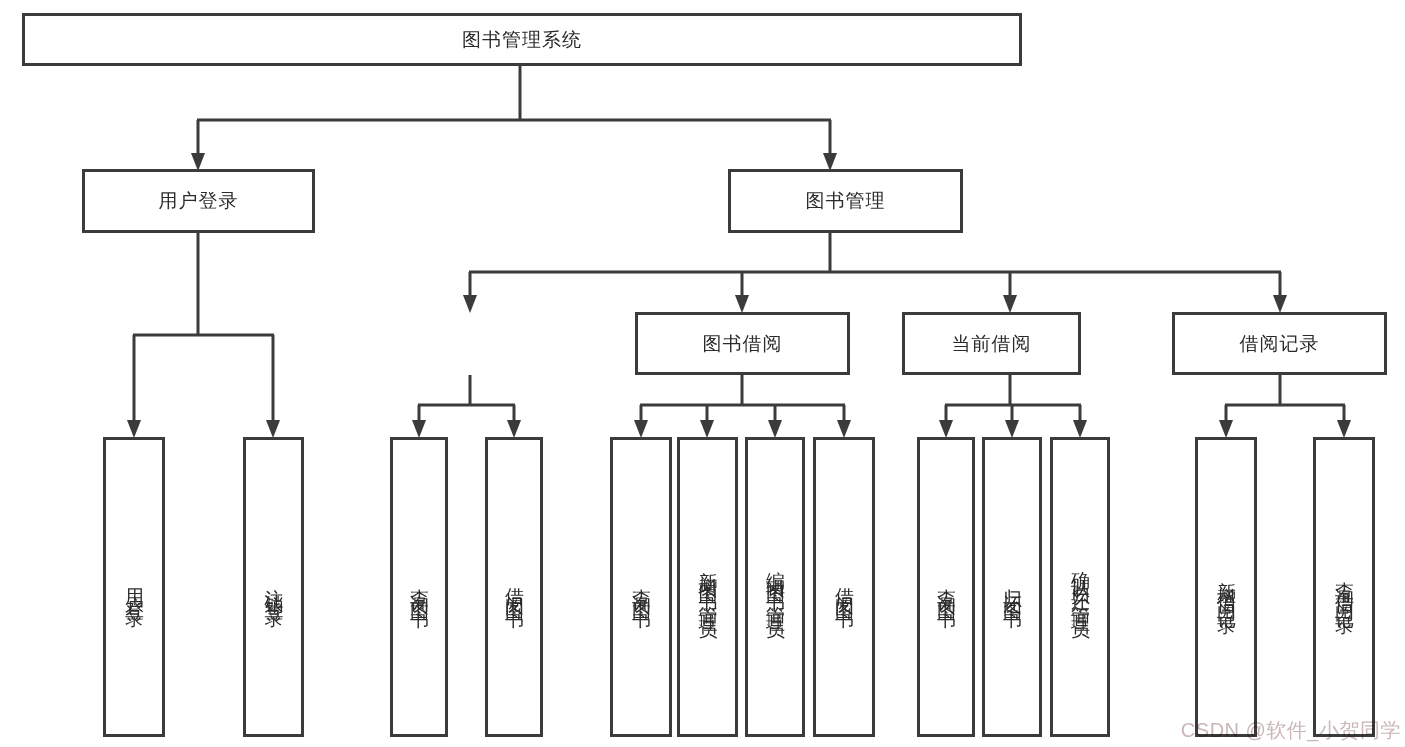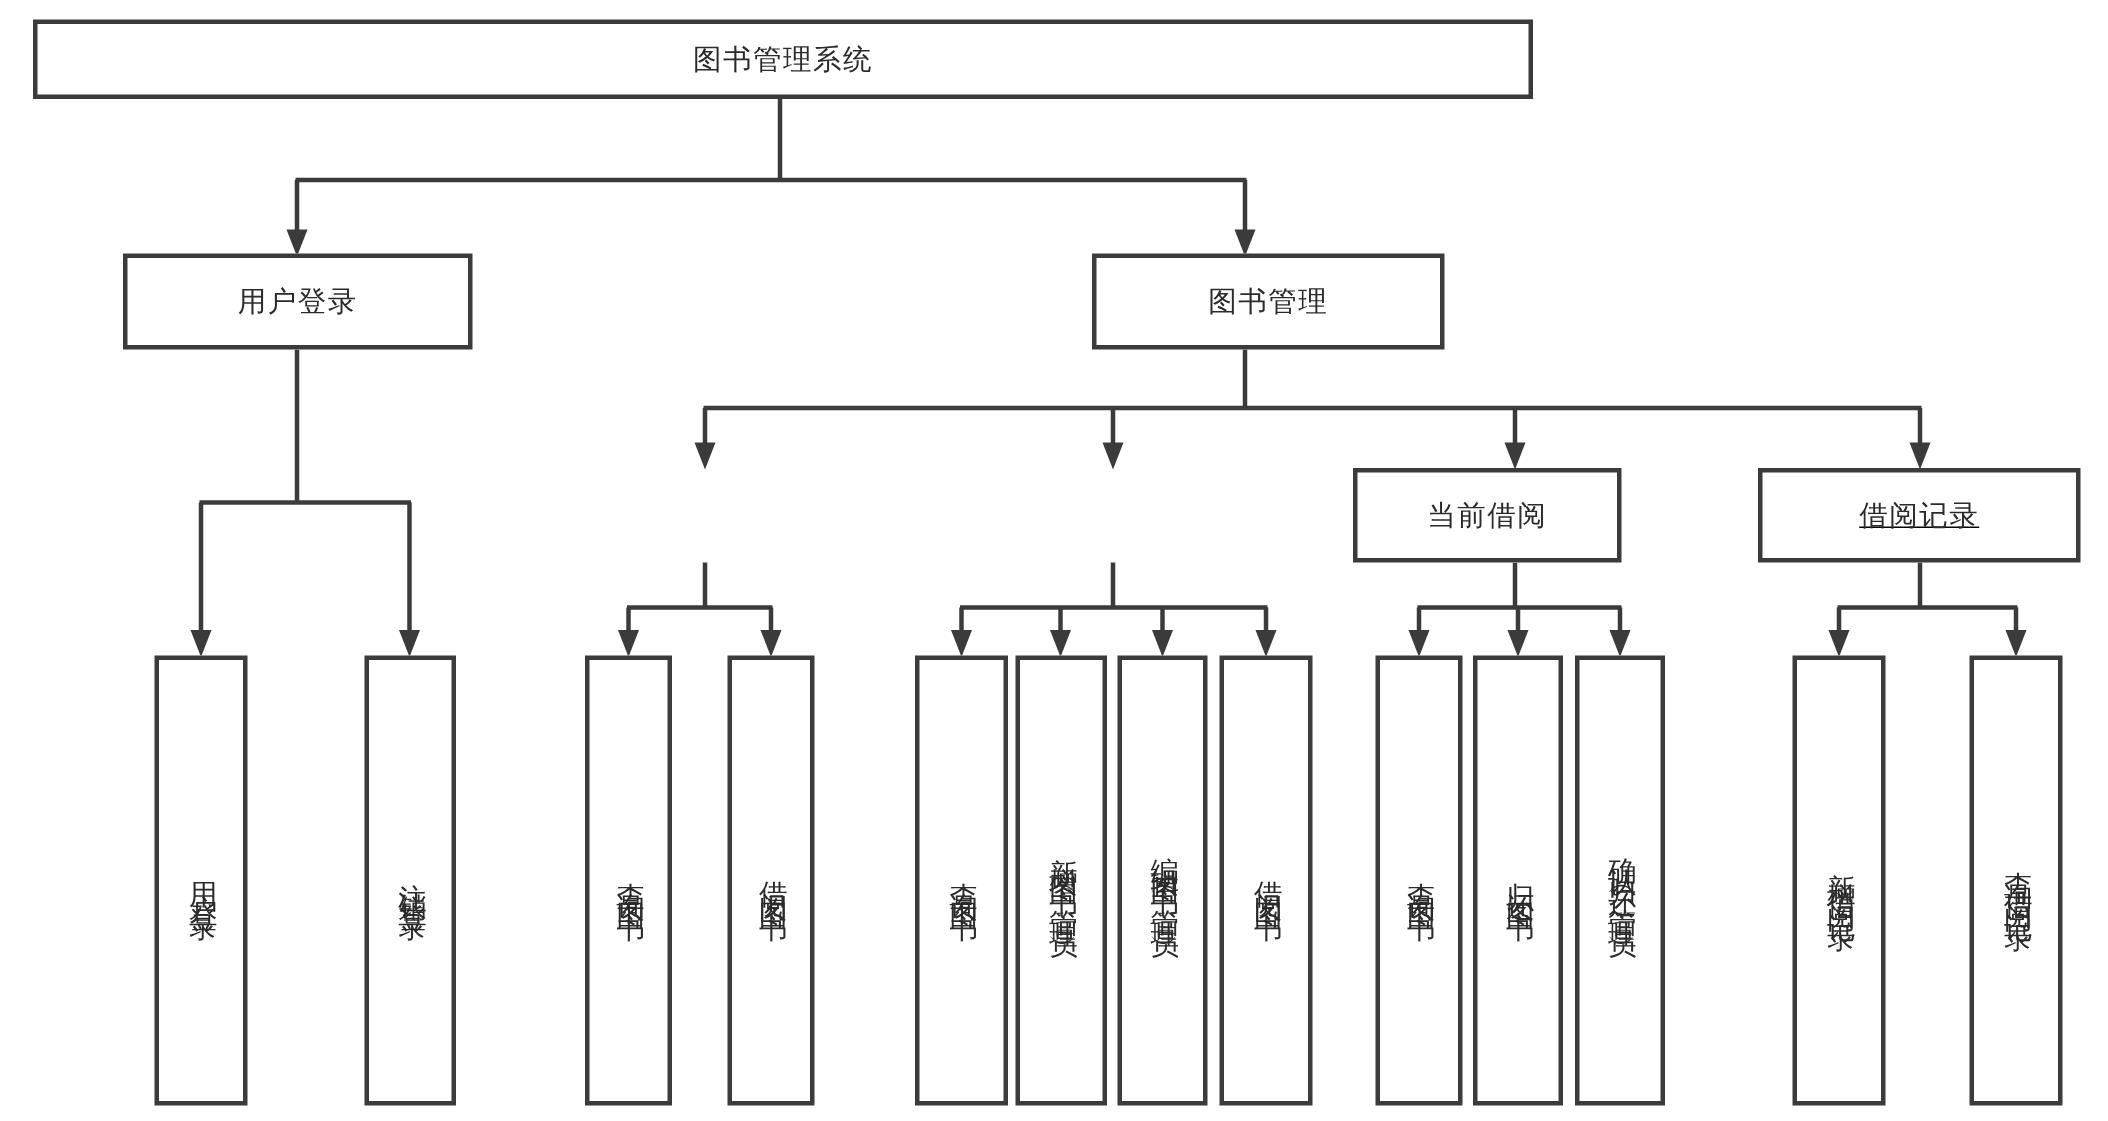--- a/index.html
+++ b/index.html
@@ -143,24 +143,27 @@
     <span class="hlabel">图书管理系统</span>
   </div>
 
   <div class="node" style="left:82px;top:169px;width:233px;height:64px;">
     <span class="hlabel">用户登录</span>
   </div>
   <div class="node" style="left:728px;top:169px;width:235px;height:64px;">
     <span class="hlabel">图书管理</span>
   </div>
 
+  <div class="node" style="left:635px;top:312px;width:215px;height:63px;">
+    <span class="hlabel">图书借阅</span>
+  </div>
   <div class="node" style="left:902px;top:312px;width:179px;height:63px;">
     <span class="hlabel">当前借阅</span>
   </div>
-  <div class="node" style="left:1172px;top:312px;width:215px;height:63px;text-decoration:underline;">
+  <div class="node" style="left:1172px;top:312px;width:215px;height:63px;">
     <span class="hlabel">借阅记录</span>
   </div>
 
   <div class="node" style="left:103px;top:437px;width:62px;height:300px;">
     <span class="vlabel">用户登录</span>
   </div>
   <div class="node" style="left:243px;top:437px;width:61px;height:300px;">
     <span class="vlabel">注销登录</span>
   </div>
 
@@ -194,14 +197,15 @@
     <span class="vlabel">确认归还（管理员）</span>
   </div>
 
   <div class="node" style="left:1195px;top:437px;width:62px;height:300px;">
     <span class="vlabel">新增借阅记录</span>
   </div>
   <div class="node" style="left:1313px;top:437px;width:62px;height:300px;">
     <span class="vlabel">查询借阅记录</span>
   </div>
 
+  <div class="watermark">CSDN @软件_小贺同学</div>
 
 </div>
 
 </body></html>

